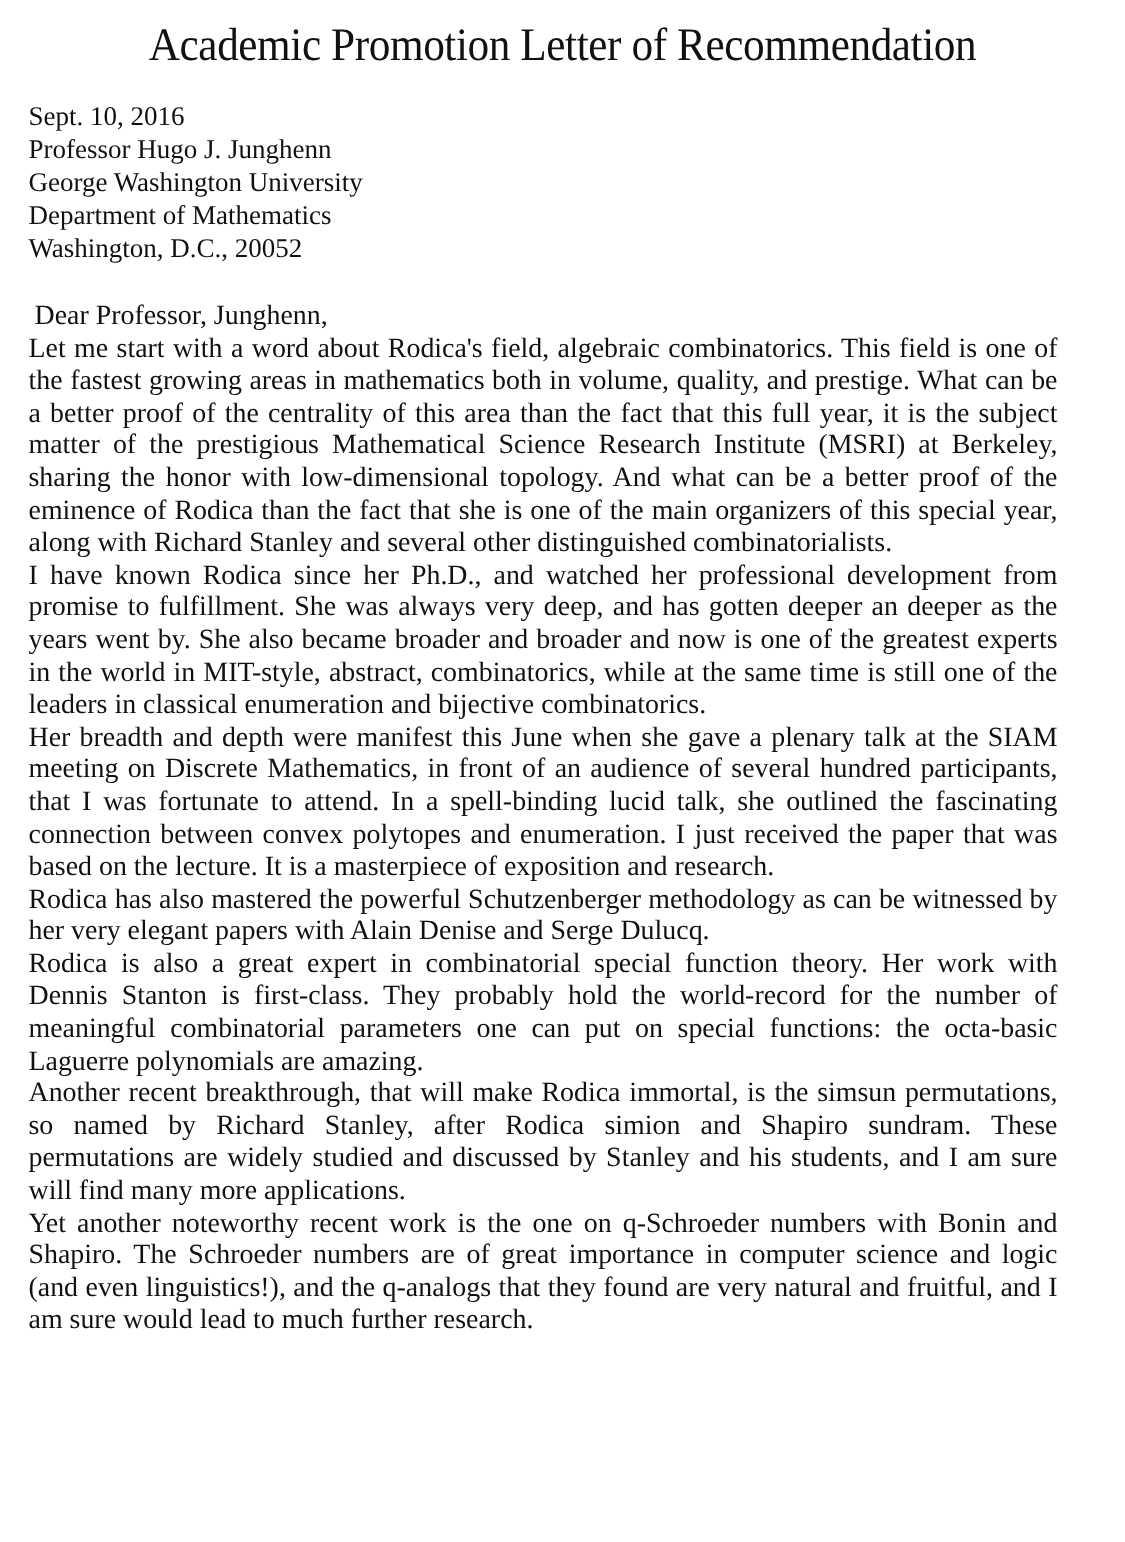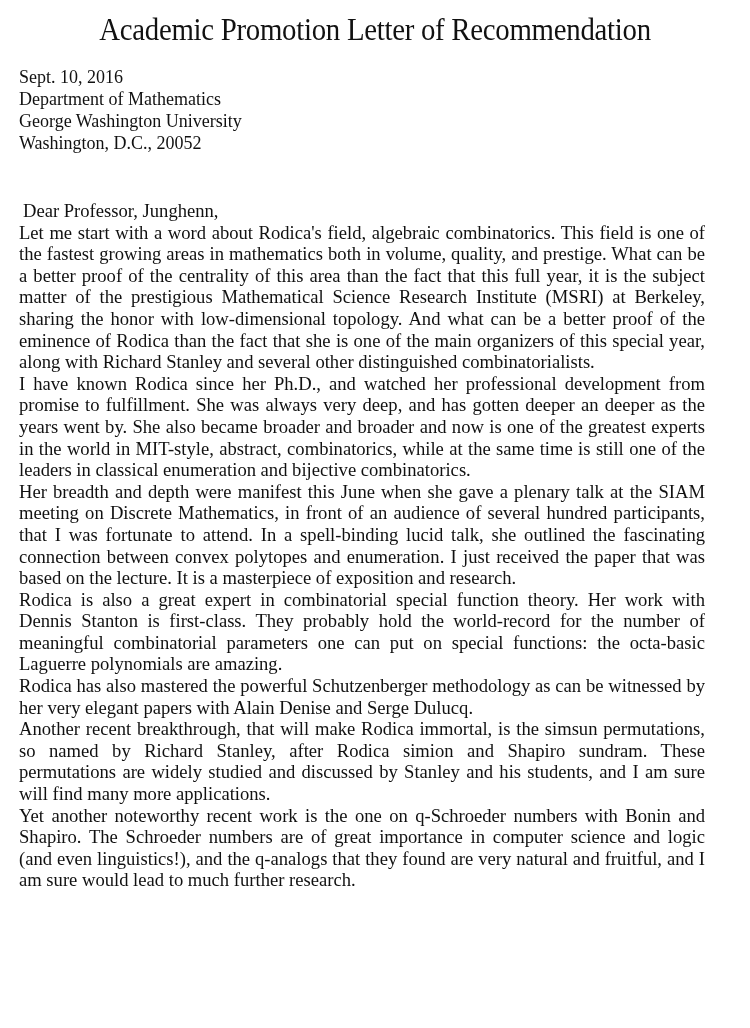--- a/index.html
+++ b/index.html
@@ -29,28 +29,29 @@
   .para { margin: 0; text-align: justify; }
 </style>
 </head>
 <body>
 
 <div class="page">
   <h1 class="title">Academic Promotion Letter of Recommendation</h1>
 
   <div class="address">
     <div>Sept. 10, 2016</div>
+    <div>Professor Hugo J. Junghenn</div>
+    <div>George Washington University</div>
     <div>Department of Mathematics</div>
-    <div>George Washington University</div>
     <div>Washington, D.C., 20052</div>
   </div>
 
   <div class="body">
     <p class="salutation">Dear Professor, Junghenn,</p>
     <p class="para">Let me start with a word about Rodica's field, algebraic combinatorics. This field is one of the fastest growing areas in mathematics both in volume, quality, and prestige. What can be a better proof of the centrality of this area than the fact that this full year, it is the subject matter of the prestigious Mathematical Science Research Institute (MSRI) at Berkeley, sharing the honor with low-dimensional topology. And what can be a better proof of the eminence of Rodica than the fact that she is one of the main organizers of this special year, along with Richard Stanley and several other distinguished combinatorialists.</p>
     <p class="para">I have known Rodica since her Ph.D., and watched her professional development from promise to fulfillment. She was always very deep, and has gotten deeper an deeper as the years went by. She also became broader and broader and now is one of the greatest experts in the world in MIT-style, abstract, combinatorics, while at the same time is still one of the leaders in classical enumeration and bijective combinatorics.</p>
     <p class="para">Her breadth and depth were manifest this June when she gave a plenary talk at the SIAM meeting on Discrete Mathematics, in front of an audience of several hundred participants, that I was fortunate to attend. In a spell-binding lucid talk, she outlined the fascinating connection between convex polytopes and enumeration. I just received the paper that was based on the lecture. It is a masterpiece of exposition and research.</p>
+    <p class="para">Rodica has also mastered the powerful Schutzenberger methodology as can be witnessed by her very elegant papers with Alain Denise and Serge Dulucq.</p>
     <p class="para">Rodica is also a great expert in combinatorial special function theory. Her work with Dennis Stanton is first-class. They probably hold the world-record for the number of meaningful combinatorial parameters one can put on special functions: the octa-basic Laguerre polynomials are amazing.</p>
-    <p class="para">Rodica has also mastered the powerful Schutzenberger methodology as can be witnessed by her very elegant papers with Alain Denise and Serge Dulucq.</p>
     <p class="para">Another recent breakthrough, that will make Rodica immortal, is the simsun permutations, so named by Richard Stanley, after Rodica simion and Shapiro sundram. These permutations are widely studied and discussed by Stanley and his students, and I am sure will find many more applications.</p>
     <p class="para">Yet another noteworthy recent work is the one on q-Schroeder numbers with Bonin and Shapiro. The Schroeder numbers are of great importance in computer science and logic (and even linguistics!), and the q-analogs that they found are very natural and fruitful, and I am sure would lead to much further research.</p>
   </div>
 </div>
 
 </body></html>

